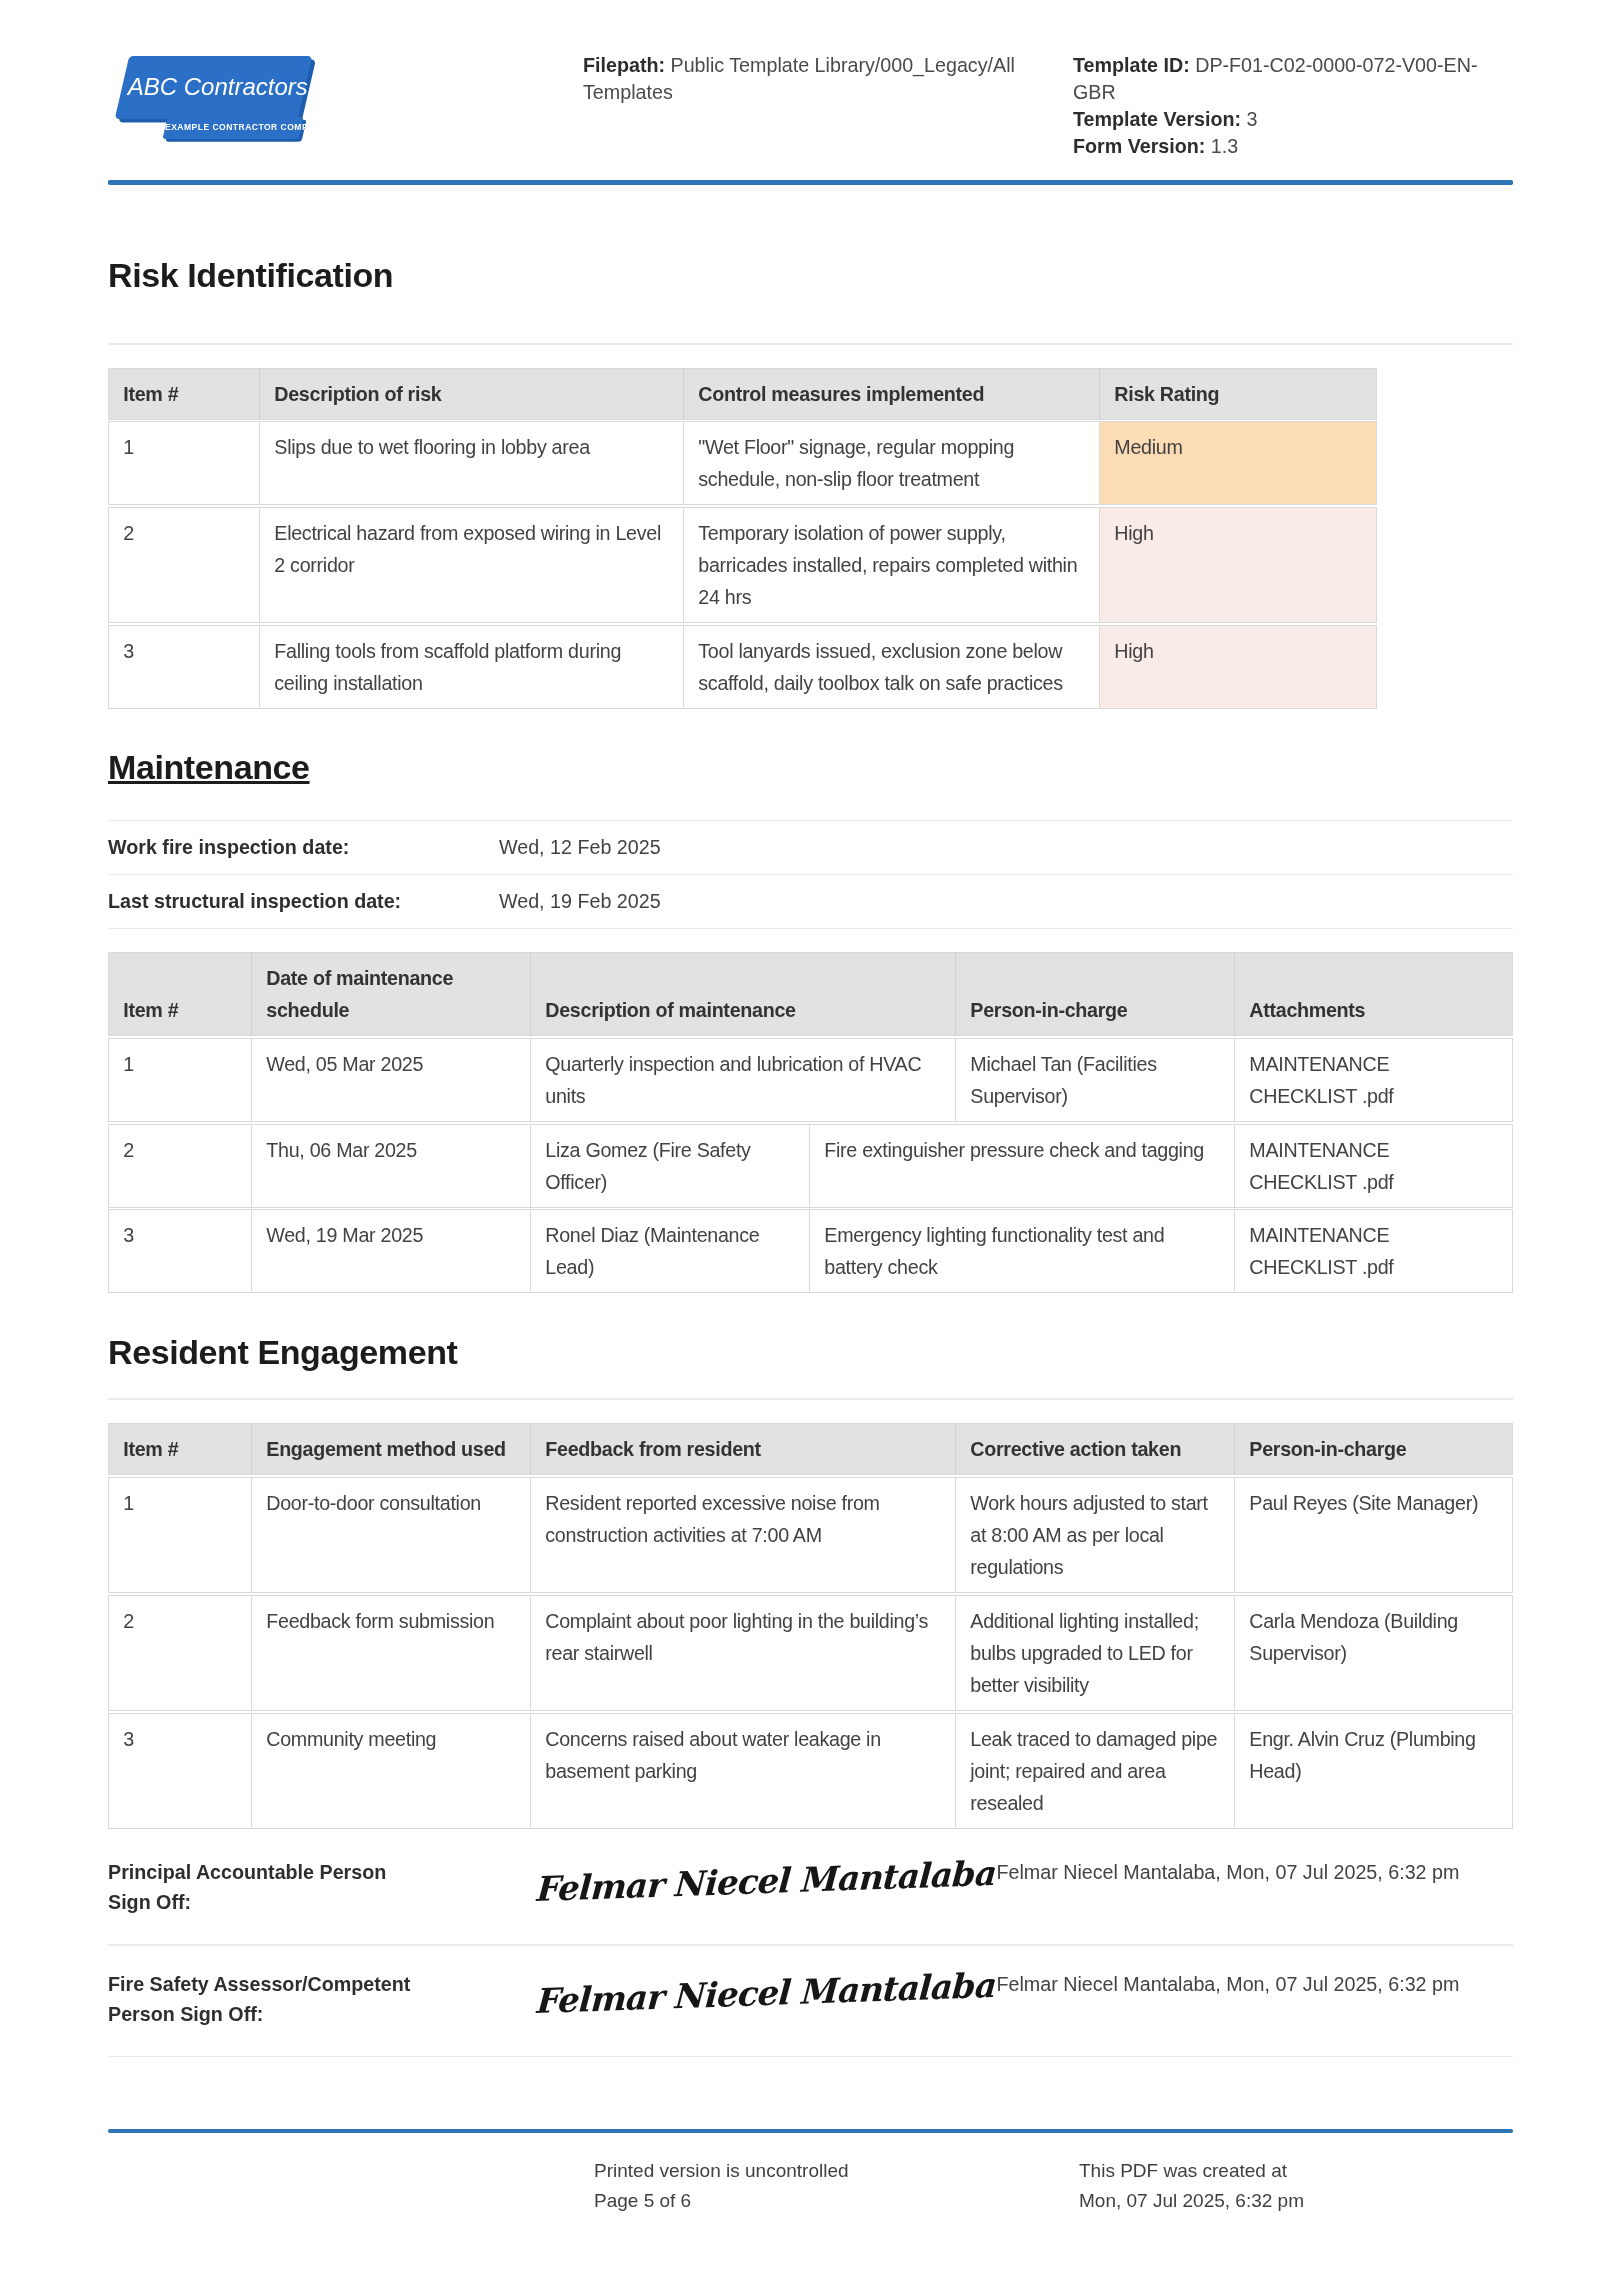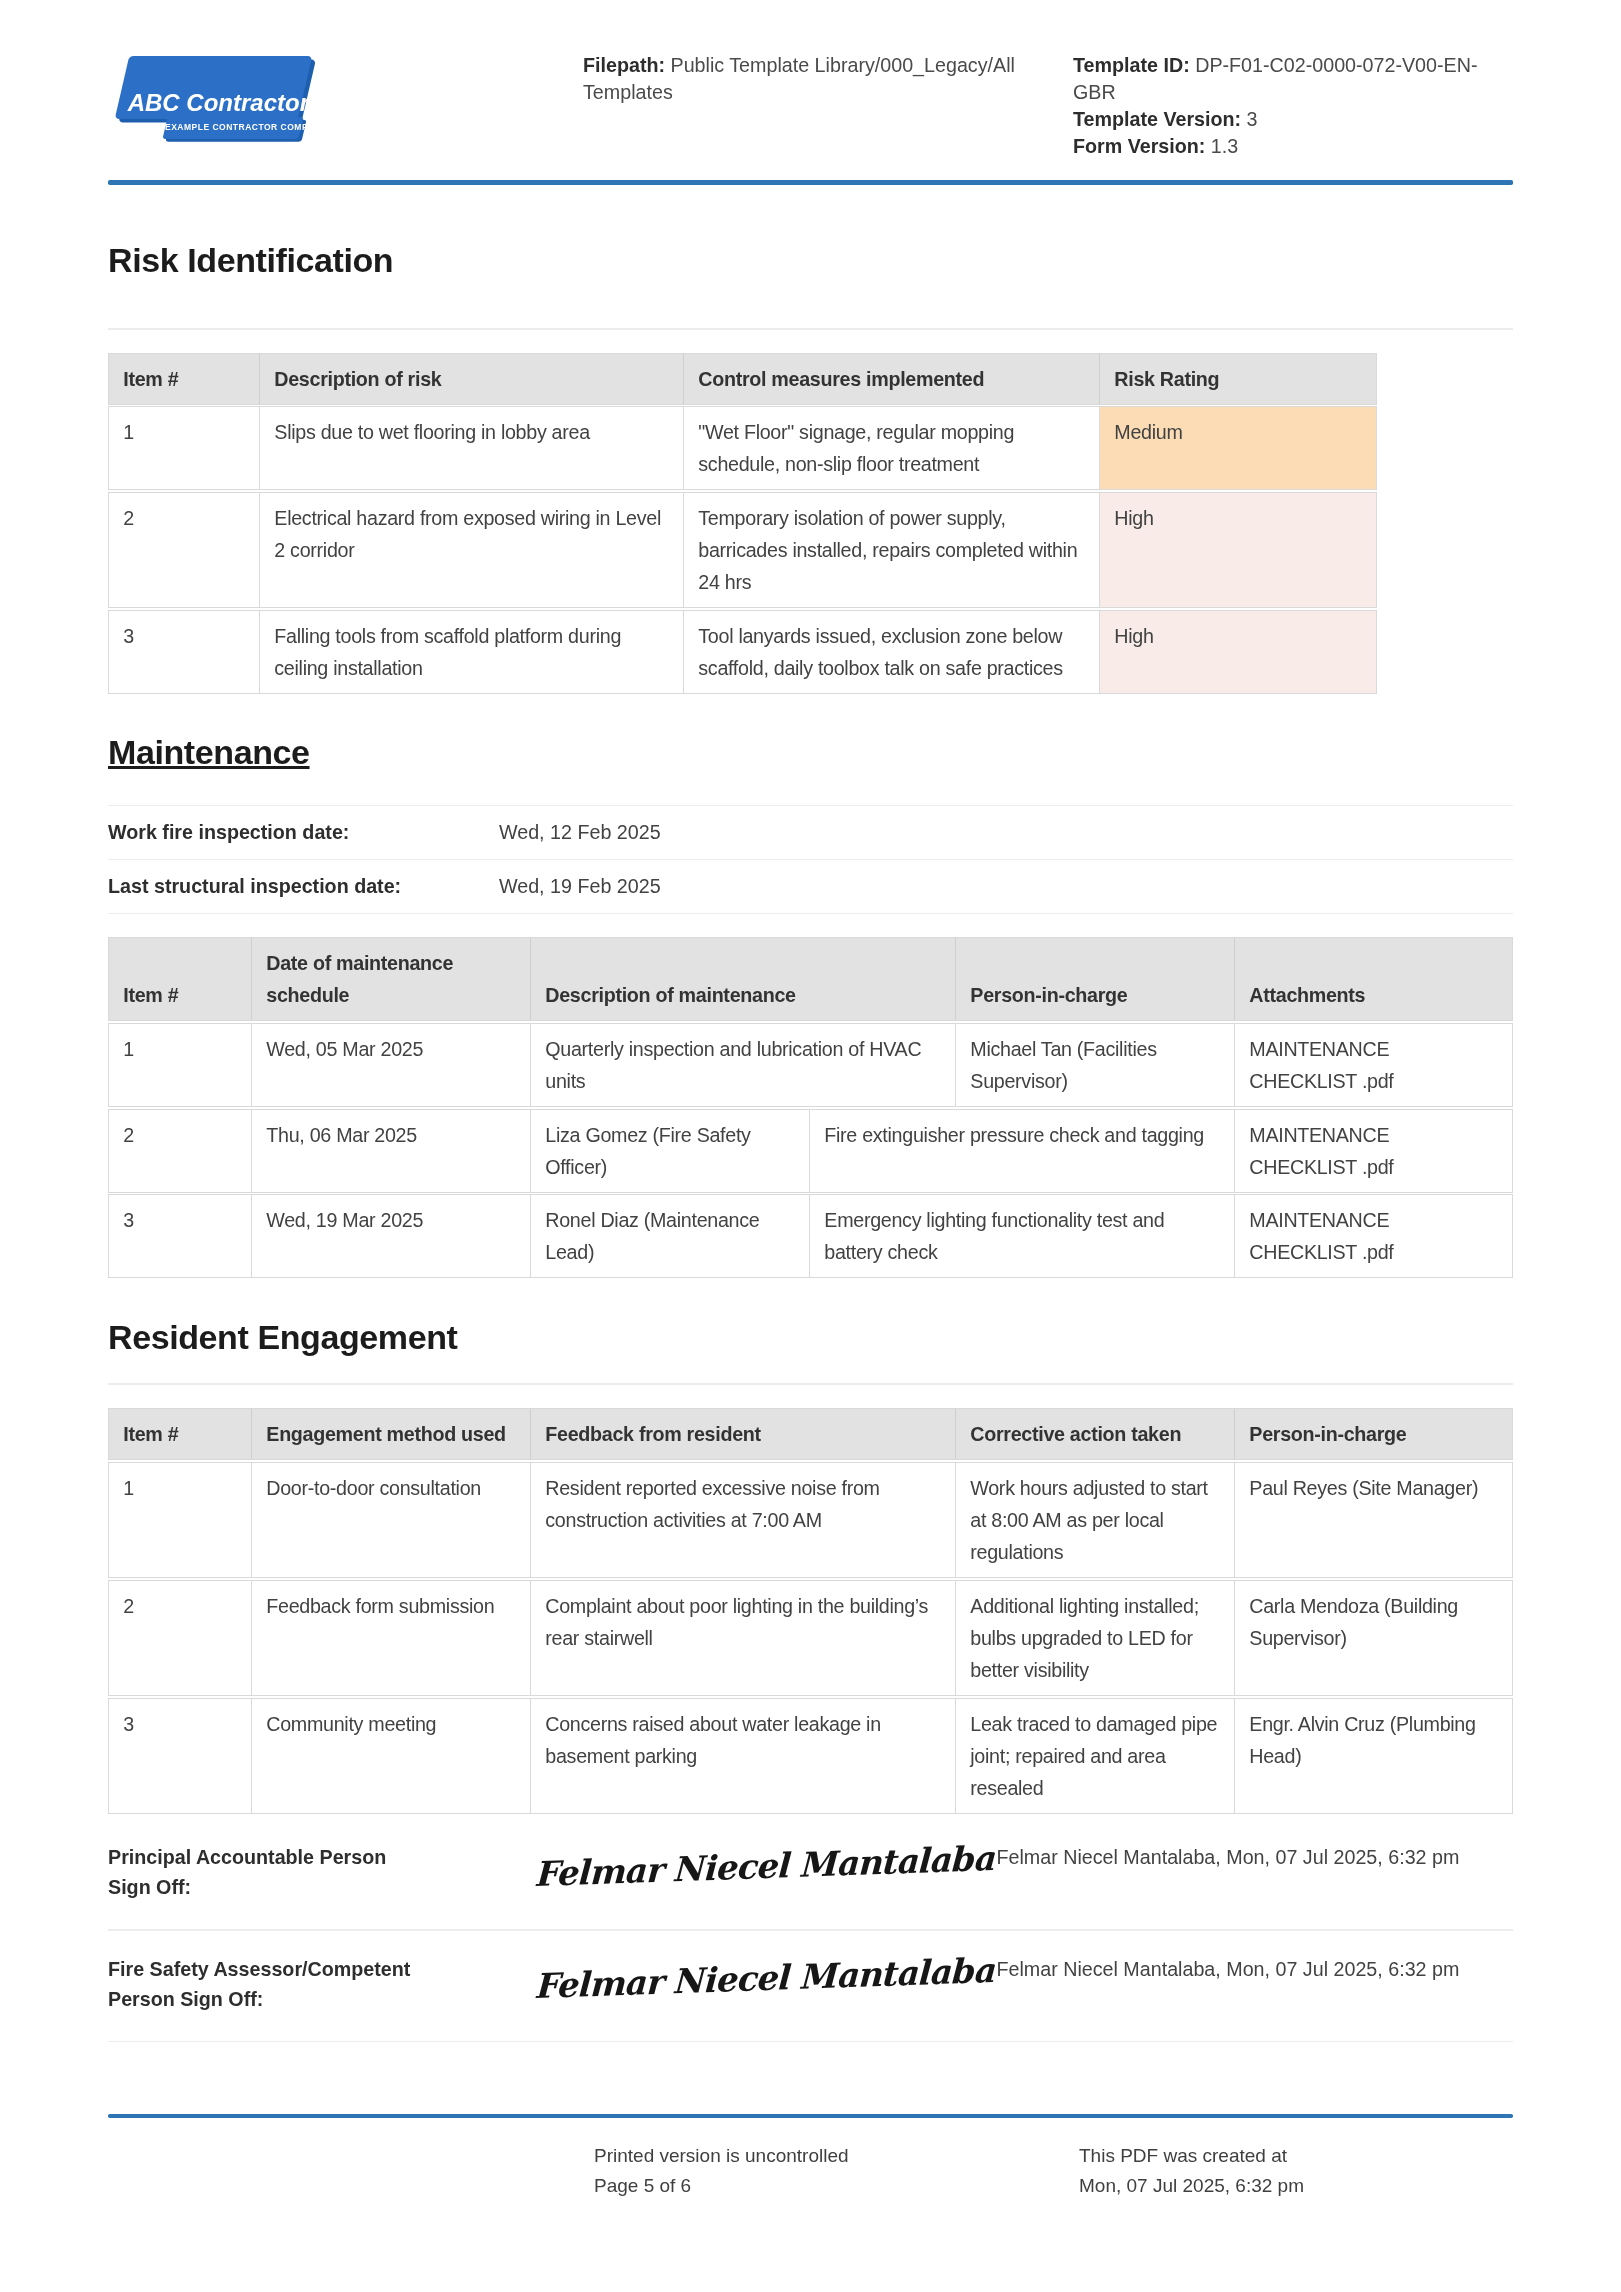--- a/index.html
+++ b/index.html
@@ -11,34 +11,34 @@
   }
   .content { position: absolute; left: 108px; top: 0; width: 1405px; }
 
   
   .hdr { display: flex; padding-top: 49px; align-items: flex-start; }
   .logo { position: relative; width: 215px; height: 94px; flex: 0 0 215px; }
   .logo-main { position: absolute; left: 14.3px; top: 7.2px; width: 183px; height: 63px;
     transform: skewX(-13deg); border-radius: 4.5px; box-shadow: 4.5px 3.6px 0 #1d5fae; background:#2b6fc6; }
   .logo-sub { position: absolute; left: 57px; top: 68px; width: 136px; height: 22.4px;
     transform: skewX(-13deg); border-radius: 2.7px; box-shadow: 3.6px 2.7px 0 #1d5fae; background:#2b6fc6; }
-  .logo-title { position: absolute; left: 19.7px; top: 40px; width: 176px; text-align: center;
-    font-style: italic; font-weight: bold; font-size: 24px; color: #fff; white-space: nowrap; }
+  .logo-title { position: absolute; left: 19.7px; top: 24px; width: 176px; text-align: center;
+    font-style: italic; font-weight: normal; font-size: 24px; color: #fff; white-space: nowrap; }
   .logo-subtitle { position: absolute; left: 57px; top: 73px; width: 136px; text-align: center;
     font-size: 8.5px; font-weight: bold; letter-spacing: 0.5px; color: #fff; white-space: nowrap; }
   .hdr-meta { font-size: 19.7px; line-height: 27px; color: #4a4a4a; padding-top: 2.7px; }
   .hdr-meta b { color: #2d2d2d; }
   .hdr-filepath { width: 490px; margin-left: 260px; padding-right: 45px; }
   .hdr-versions { flex: 1; }
 
   .rule-blue { height: 4.5px; margin-top: 20.6px; border-radius: 1.8px; background: #2e75b6; }
 
   
   .sec-title { font-size: 34px; font-weight: bold; letter-spacing: -0.4px; color: #1c1c1c; line-height: 41px; }
-  .t-risk  { margin-top: 55px; }
+  .t-risk  { margin-top: 70px; }
   .t-maint { margin-top: 38px; text-decoration: underline; }
   .t-res   { margin-top: 39px; }
   .divider { height: 1.8px; background: #ececec; }
   .d-risk  { margin-top: 47px; }
   .d-res   { margin-top: 25px; }
 
   
   .tbl { margin-top: 23px; font-size: 19.7px; }
   .t-row { display: flex; border: 0.9px solid #d9d9d9; background: #fff; }
   .t-row + .t-row { margin-top: 1.8px; }

